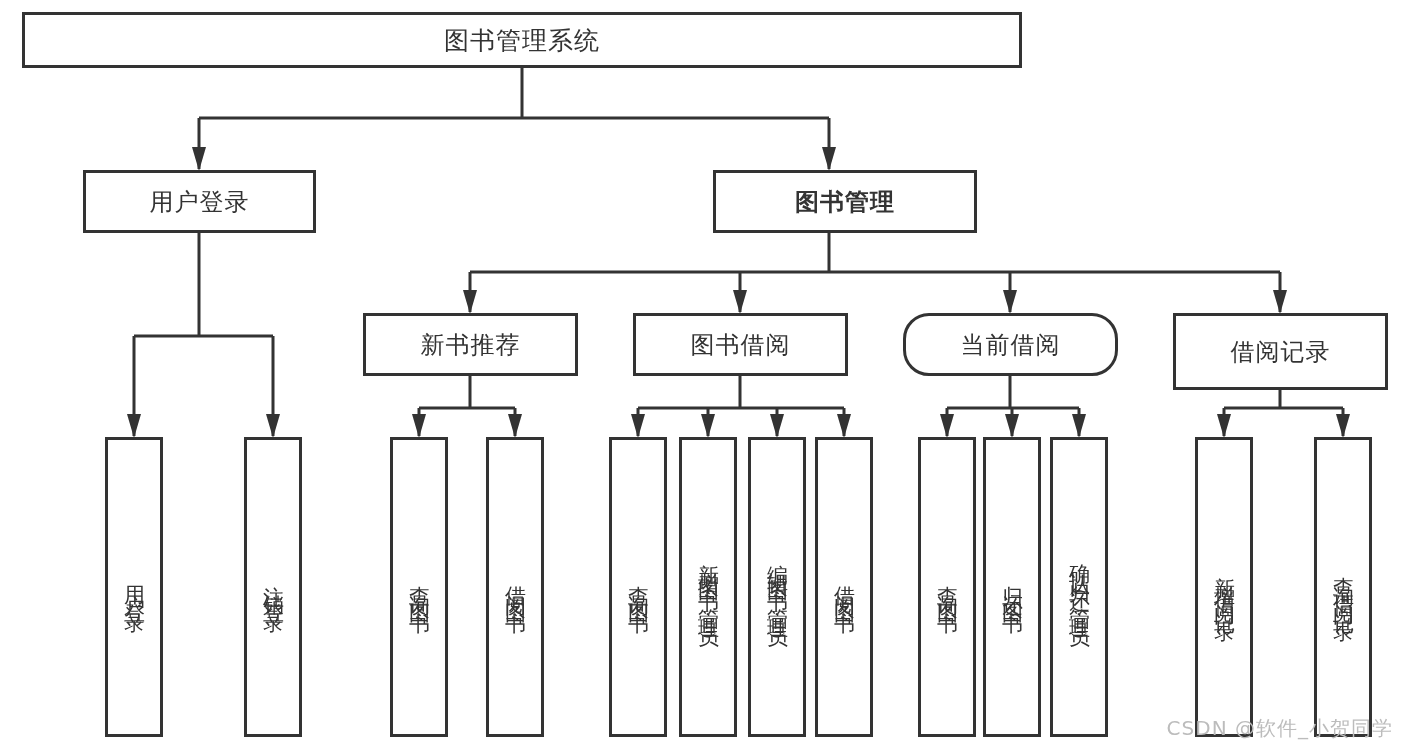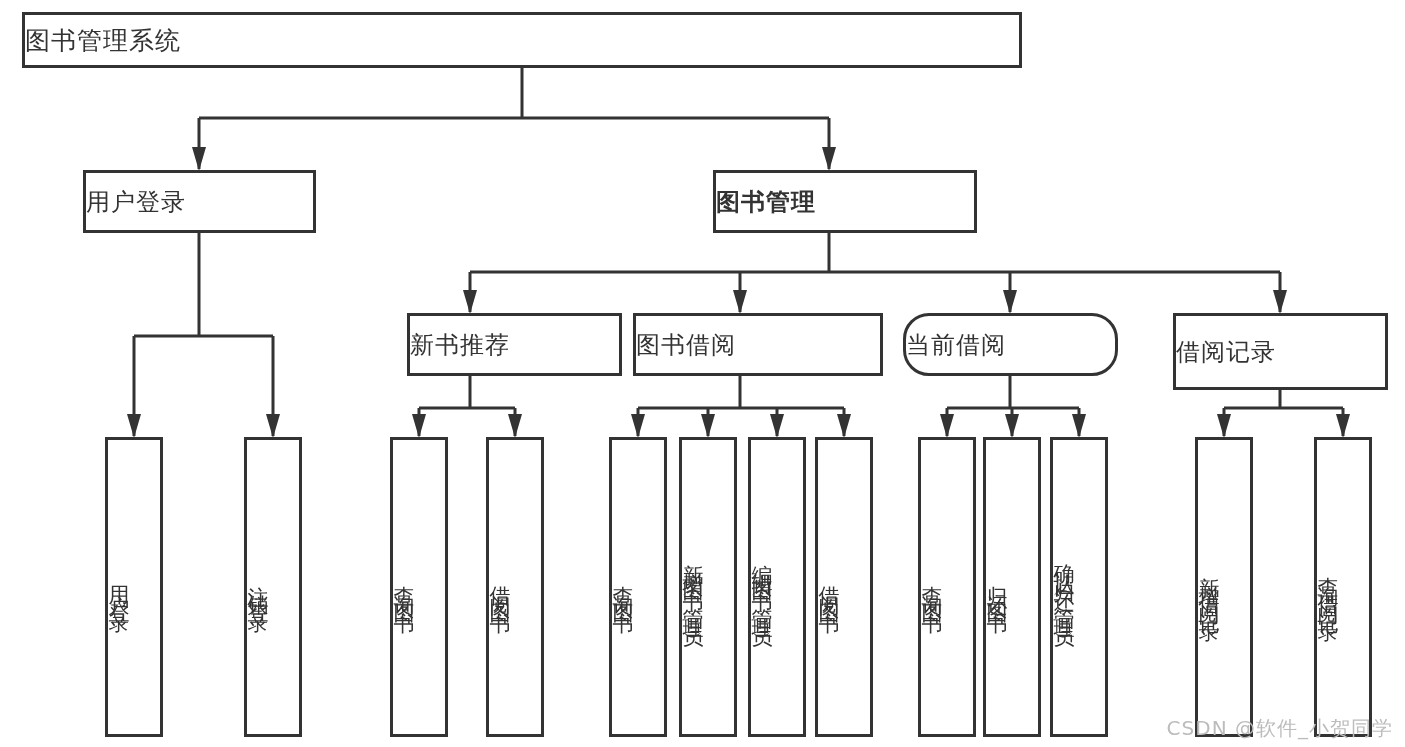--- a/index.html
+++ b/index.html
@@ -19,21 +19,21 @@
     overflow:hidden;
   }
   .connectors{position:absolute;left:0;top:0;z-index:0;}
   .connectors path{stroke:var(--color-line);stroke-width:3;fill:none;}
   .connectors polygon{fill:var(--color-line);stroke:none;}
   .node{
     position:absolute;
     box-sizing:border-box;
     border:3px solid var(--color-line);
     background:var(--color-box_fill);
-    display:flex;align-items:center;justify-content:flex-start;
+    display:flex;align-items:center;justify-content:center;
     z-index:1;
   }
   .hlabel{font-size:24px;letter-spacing:1px;line-height:1;white-space:nowrap;}
   .root-box .hlabel{font-size:25px;}
   .leaf{top:437px;width:58px;height:300px;}
   .vlabel{
     writing-mode:vertical-rl;
     text-orientation:mixed;
     font-size:21px;
     letter-spacing:9px;
@@ -95,24 +95,24 @@
     <span class="hlabel">图书管理系统</span>
   </div>
 
   <div class="node" style="left:83px;top:170px;width:233px;height:63px;">
     <span class="hlabel">用户登录</span>
   </div>
   <div class="node" style="left:713px;top:170px;width:264px;height:63px;font-weight:bold;">
     <span class="hlabel">图书管理</span>
   </div>
 
-  <div class="node" style="left:363px;top:313px;width:215px;height:63px;margin-left:44px;">
+  <div class="node" style="left:363px;top:313px;width:215px;height:63px;">
     <span class="hlabel">新书推荐</span>
   </div>
-  <div class="node" style="left:633px;top:313px;width:250px;height:63px;">
+  <div class="node" style="left:633px;top:313px;width:215px;height:63px;">
     <span class="hlabel">图书借阅</span>
   </div>
   <div class="node" style="left:903px;top:313px;width:215px;height:63px;border-radius:26px;">
     <span class="hlabel">当前借阅</span>
   </div>
   <div class="node" style="left:1173px;top:313px;width:215px;height:77px;">
     <span class="hlabel">借阅记录</span>
   </div>
 
   <div class="node leaf" style="left:105px;">

